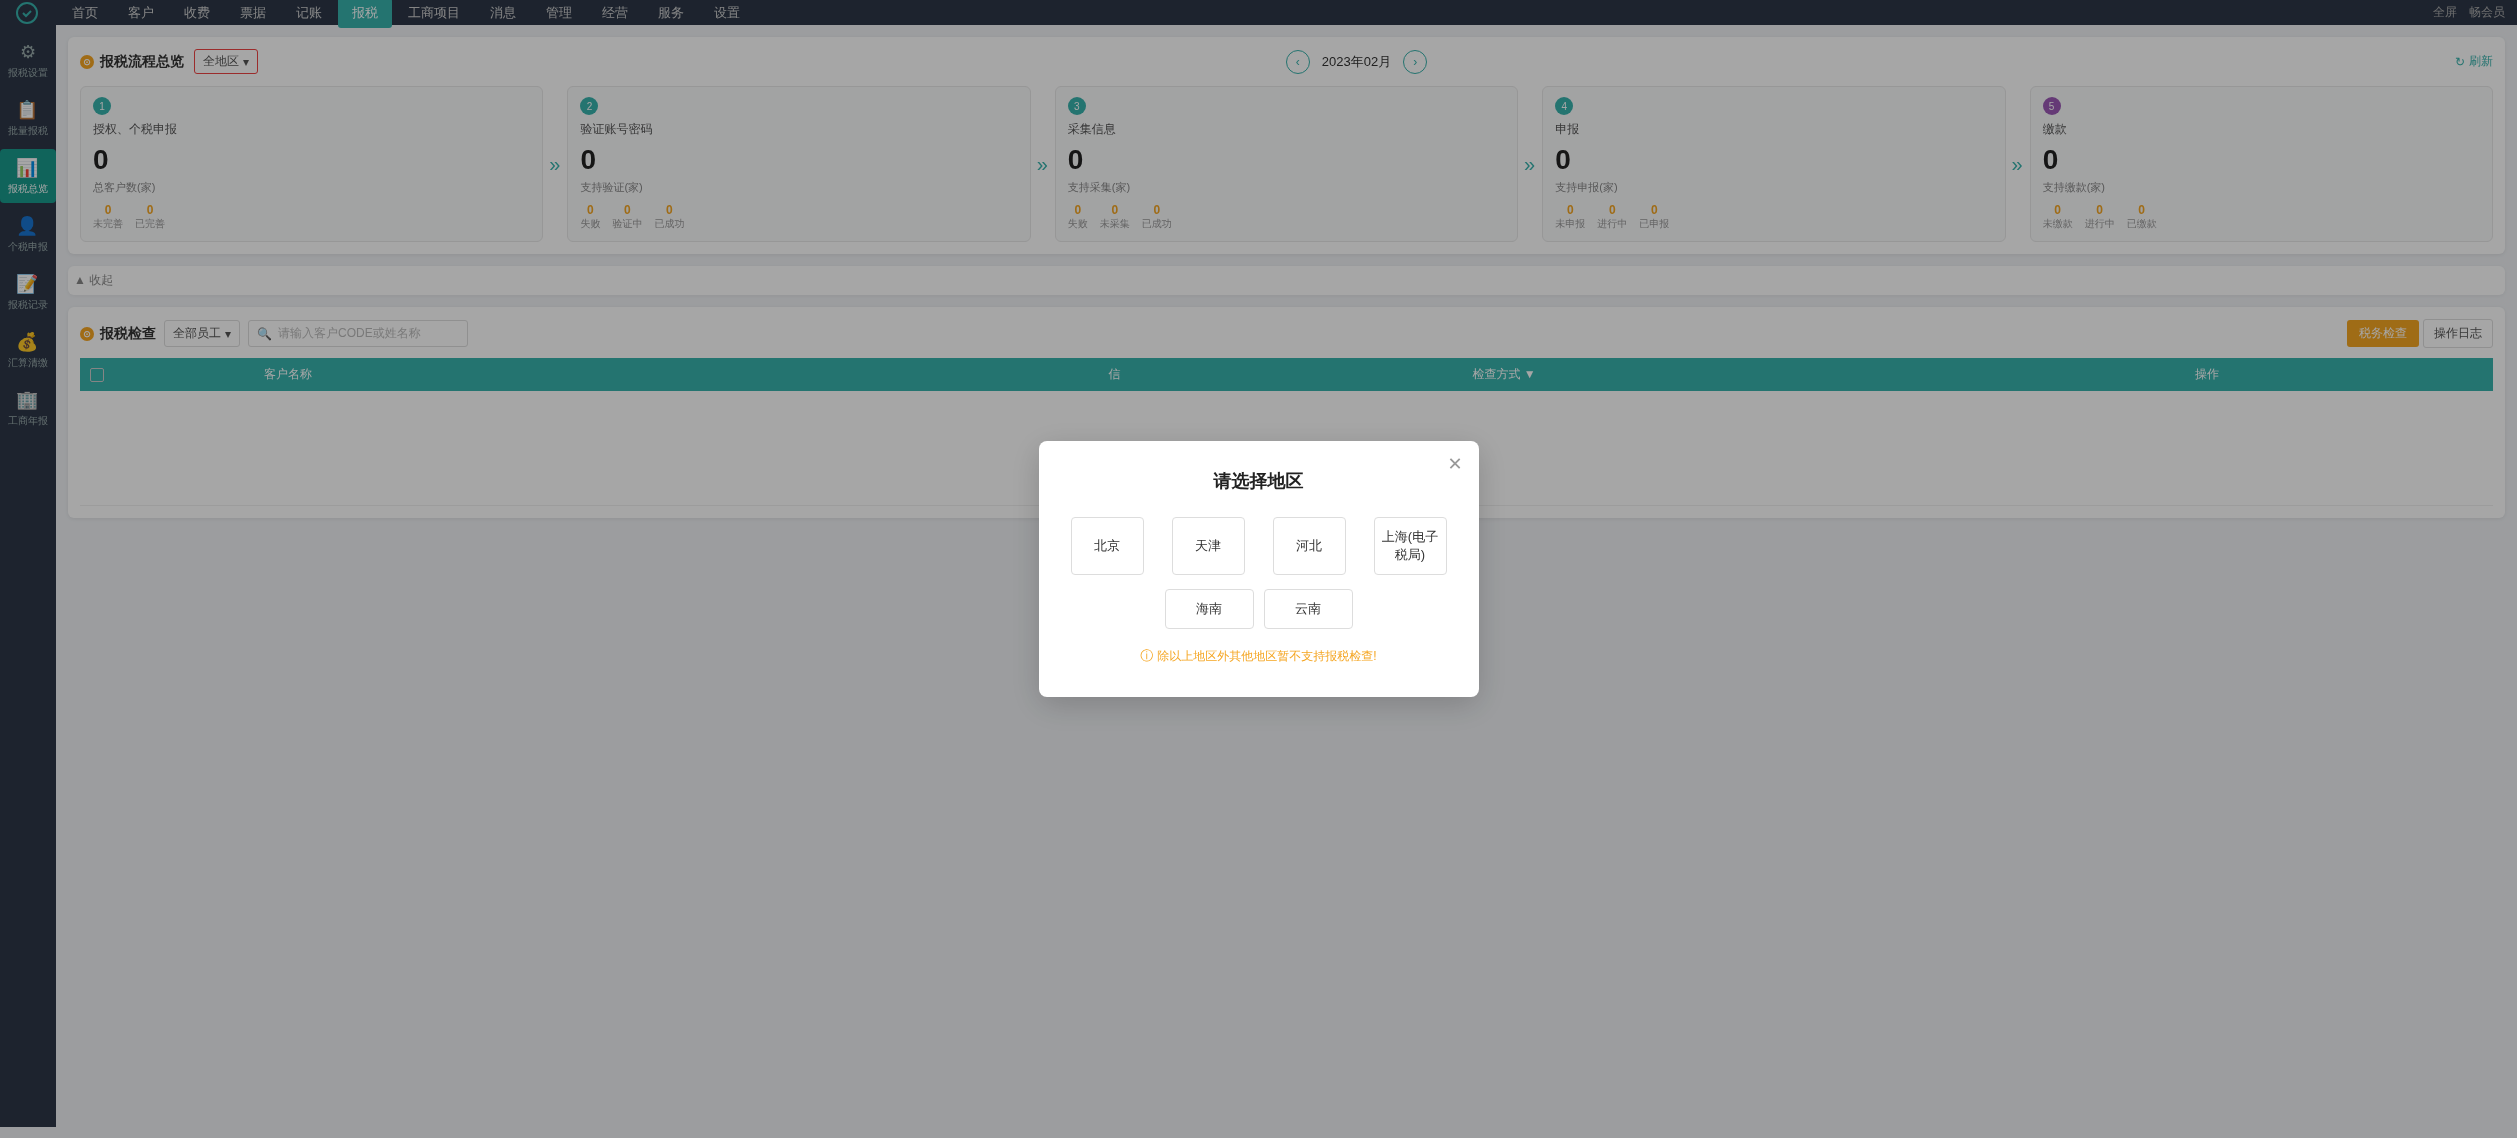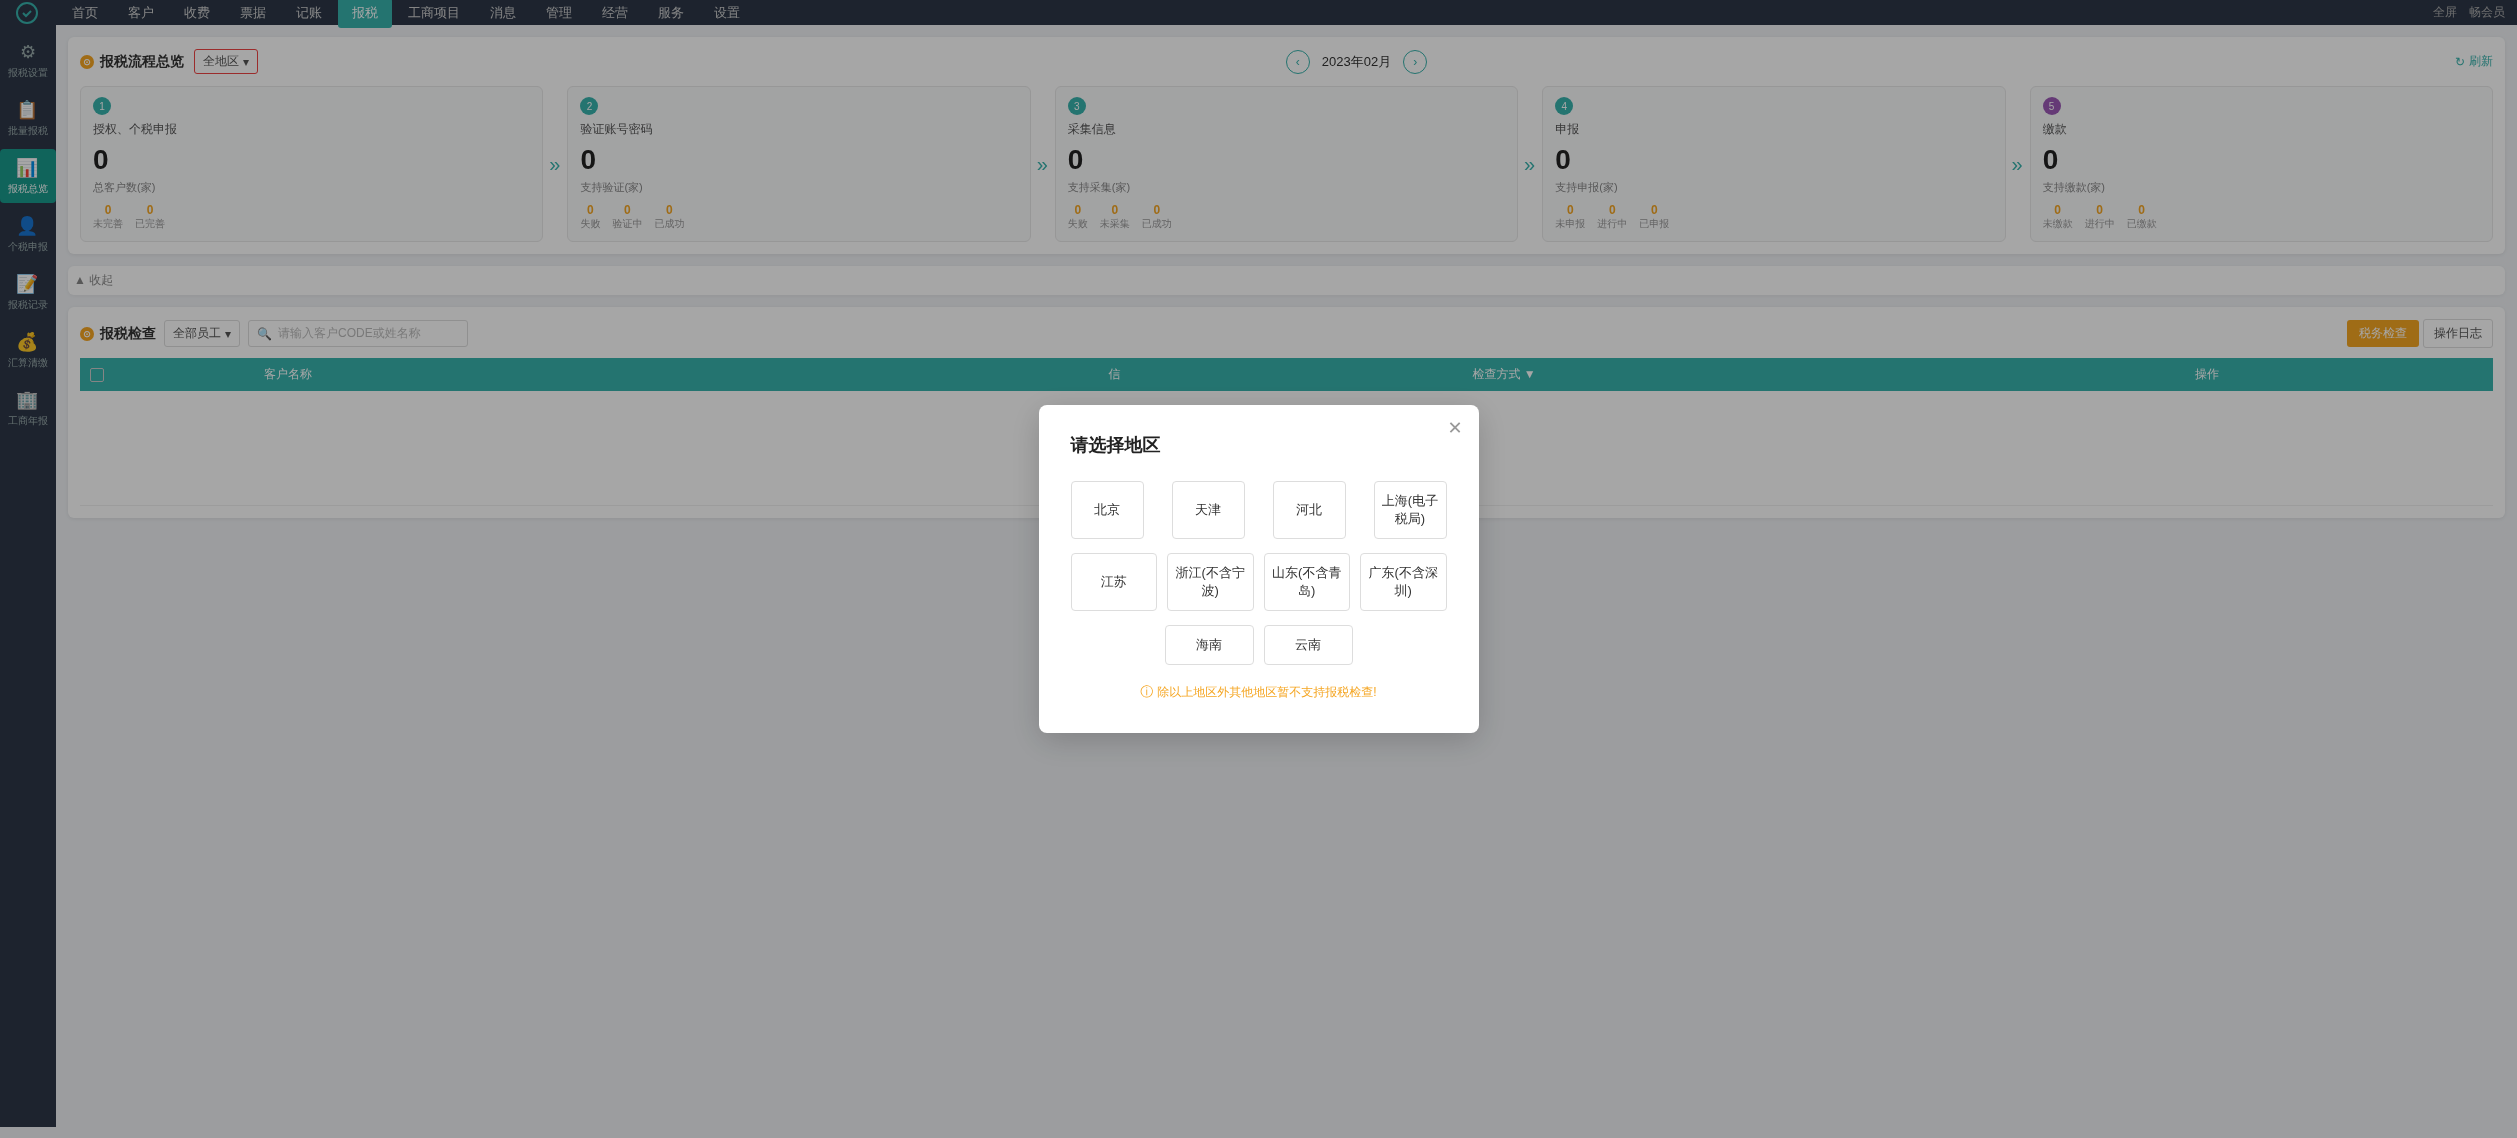--- a/index.html
+++ b/index.html
@@ -349,20 +349,21 @@
       top: 14px;
       right: 16px;
       cursor: pointer;
       font-size: 18px;
       color: #999;
       background: none;
       border: none;
       line-height: 1;
     }
     .modal-title {
+      text-align: center;
       font-size: 18px;
       font-weight: bold;
       color: #222;
       margin-bottom: 24px;
     }
     .region-grid {
       display: grid;
       grid-template-columns: repeat(4, 1fr);
       gap: 28px;
       margin-bottom: 14px;
@@ -664,26 +665,20 @@
     <button class="modal-close">✕</button>
     <div class="modal-title">请选择地区</div>
 
     <div class="region-grid">
       <button class="region-btn">北京</button>
       <button class="region-btn">天津</button>
       <button class="region-btn">河北</button>
       <button class="region-btn">上海(电子税局)</button>
     </div>
 
-    <div class="region-row2">
-      <button class="region-btn">江苏</button>
-      <button class="region-btn">浙江(不含宁波)</button>
-      <button class="region-btn">山东(不含青岛)</button>
-      <button class="region-btn">广东(不含深圳)</button>
-    </div>
 
     <div class="region-row3">
       <button class="region-btn">海南</button>
       <button class="region-btn">云南</button>
     </div>
 
     <div class="modal-warning">
       <span class="warn-icon">ⓘ</span>
       <span>除以上地区外其他地区暂不支持报税检查!</span>
     </div>

